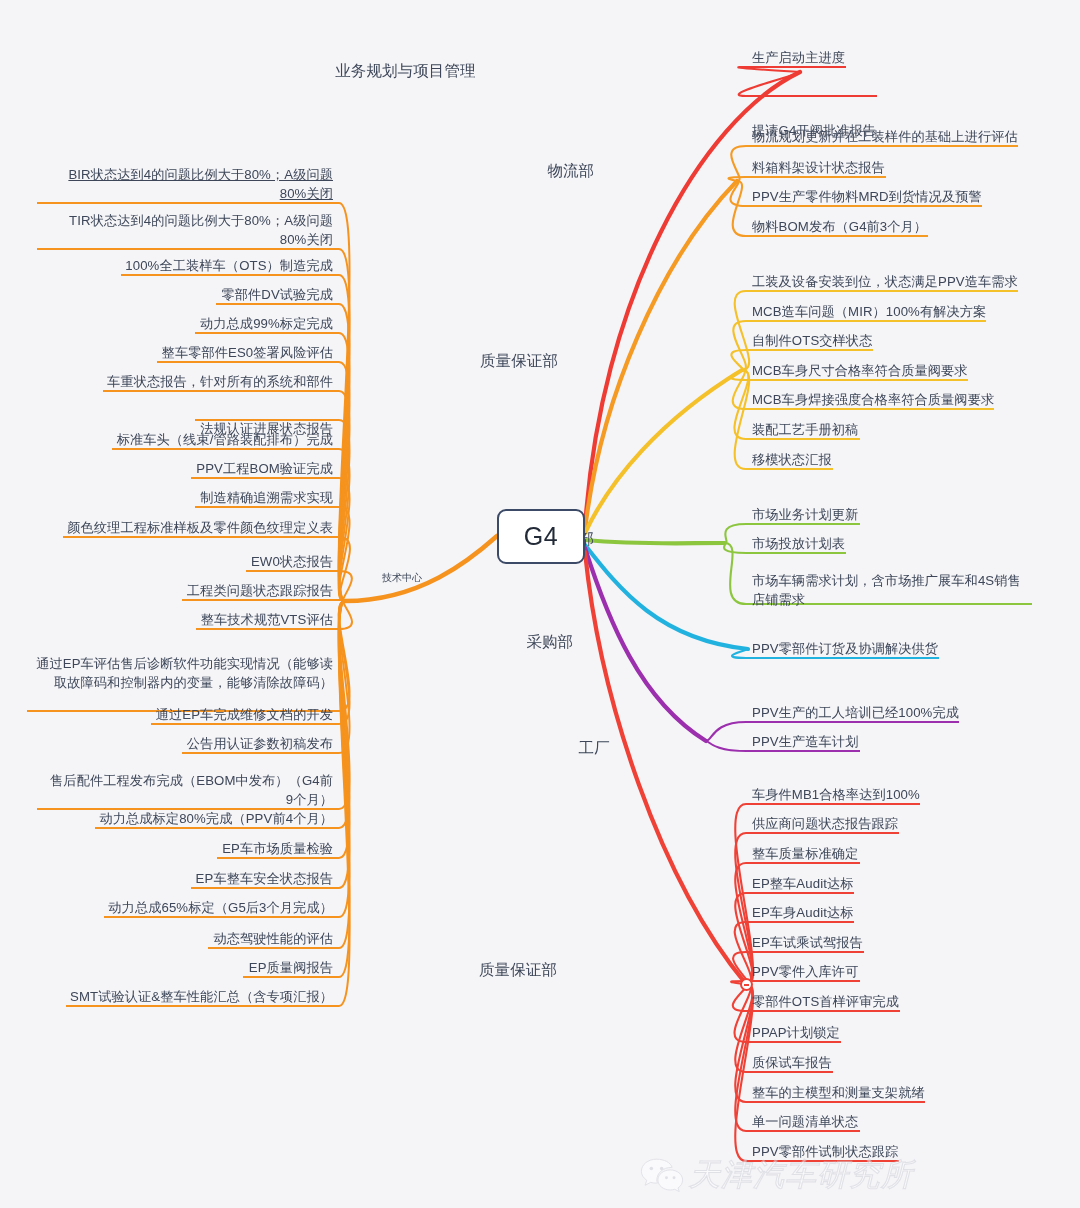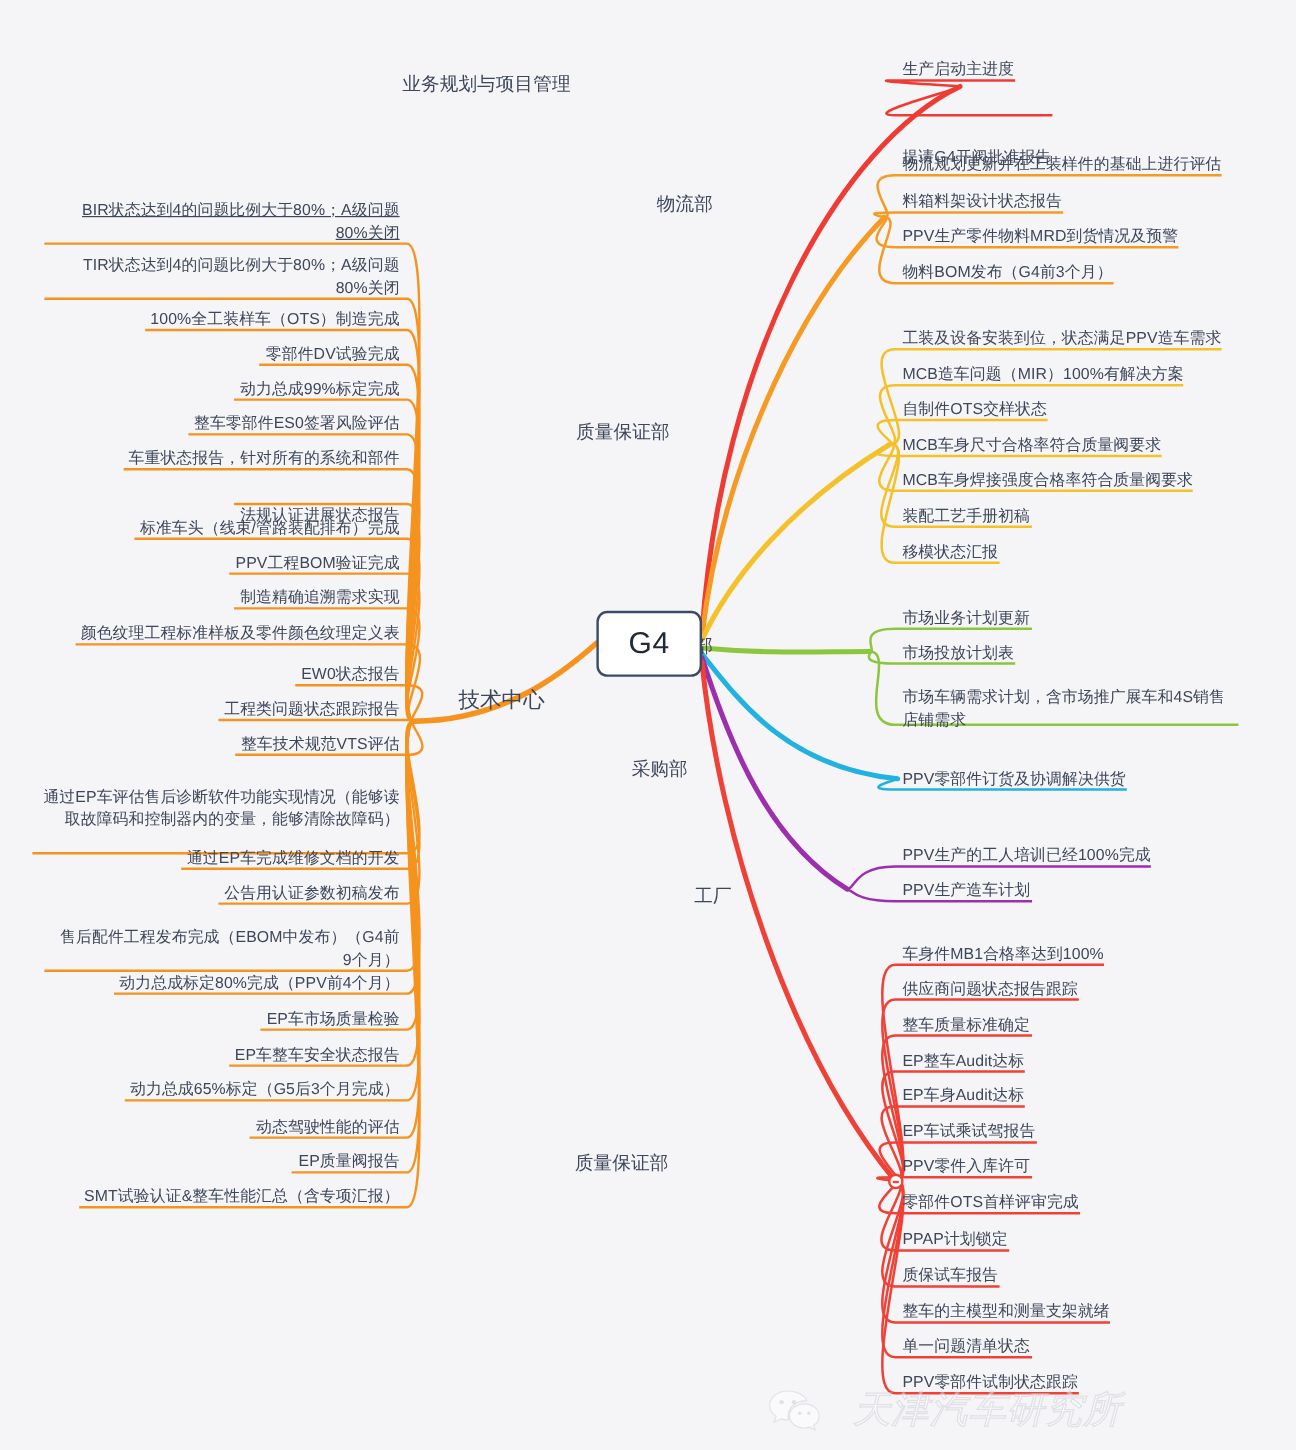--- a/index.html
+++ b/index.html
@@ -17,25 +17,25 @@
   .lbl.r{ text-align:right; }
   .lbl.l{ text-align:left; }
   .dept{ font-size:15.5px; color:#3d4759; }
   .center-node{
     position:absolute; left:497px; top:509px; width:88px; height:55px;
     background:#ffffff; border:2.2px solid #3c4a68; border-radius:9px;
     display:flex; align-items:center; justify-content:center;
     font-size:25px; color:#222a38; letter-spacing:0.5px; z-index:5;
   }
   .tech-center{
-    position:absolute; left:382px; top:571px; font-size:18px; color:#3d4759;
+    position:absolute; left:382px; top:571px; font-size:10px; color:#3d4759;
   }
   .watermark{
     position:absolute; left:640px; top:1146px; width:420px; height:58px;
-    display:flex; align-items:center; gap:27px; opacity:.5; z-index:6;
+    display:flex; align-items:center; gap:5px; opacity:.5; z-index:6;
     pointer-events:none;
   }
   .wm-icon{ width:44px; height:38px; flex:0 0 auto; }
   .wm-text{
     font-size:31px; color:#ffffff; font-style:italic;
     -webkit-text-stroke:1.1px #cdd0d8; letter-spacing:1px;
     font-family:"Liberation Serif","DejaVu Serif",serif;
   }
   .collapse-dot{
     position:absolute; left:740px; top:978px; width:13px; height:13px;

